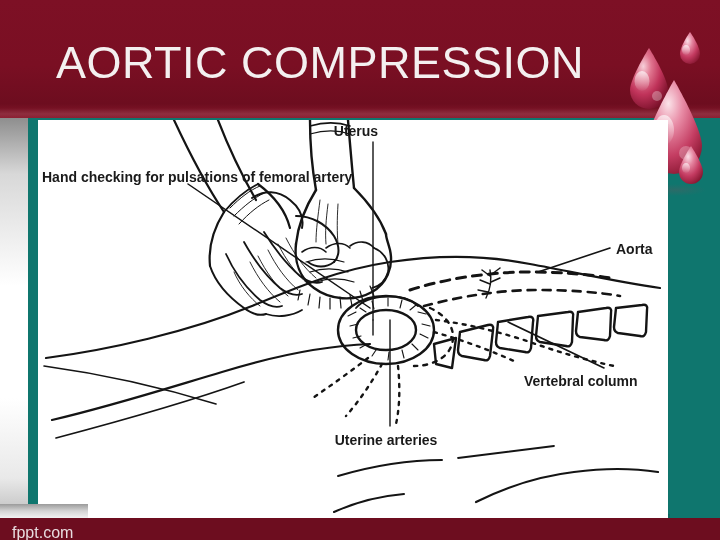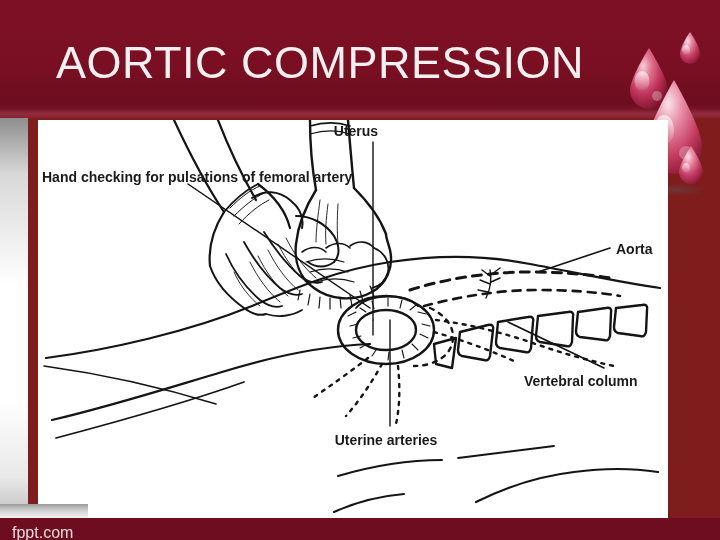--- a/index.html
+++ b/index.html
@@ -5,21 +5,21 @@
   html,body{margin:0;padding:0;}
   body{
     width:720px;height:540px;
     font-family:"Liberation Sans",sans-serif;
     background:#ffffff;
     overflow:hidden;
   }
   .slide{
     position:relative;
     width:720px;height:540px;
-    background:#7f1d1d;
+    background:#0f766e;
     overflow:hidden;
   }
   
   .header{
     position:absolute;left:0;top:0;width:720px;height:118px;
     background:linear-gradient(180deg,#7d1025 0%,#7a0f23 55%,#6d0d1f 88%,#8a1a2e 100%);
   }
   .header-sheen{
     position:absolute;left:0;bottom:0;width:720px;height:10px;
     background:linear-gradient(180deg,rgba(255,255,255,0) 0%,rgba(255,255,255,0.10) 60%,rgba(255,255,255,0.02) 100%);

